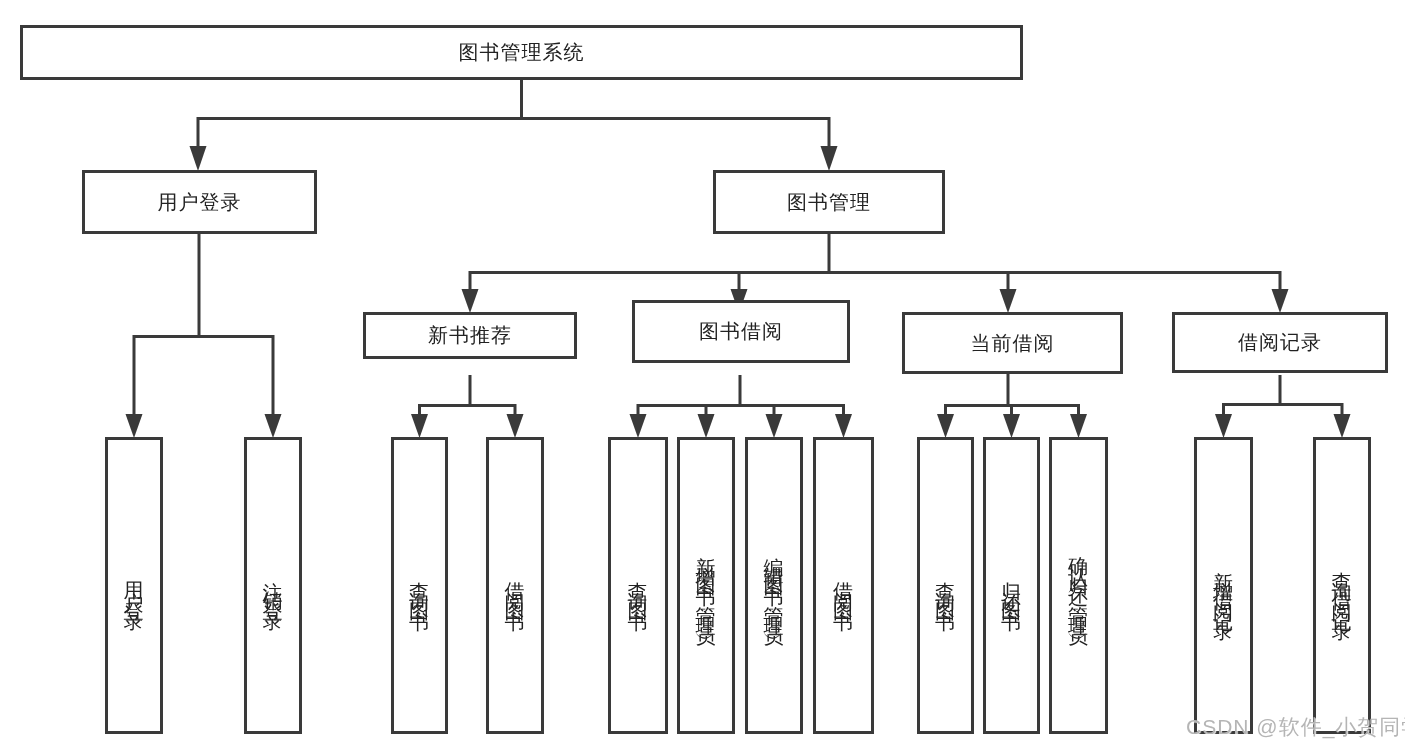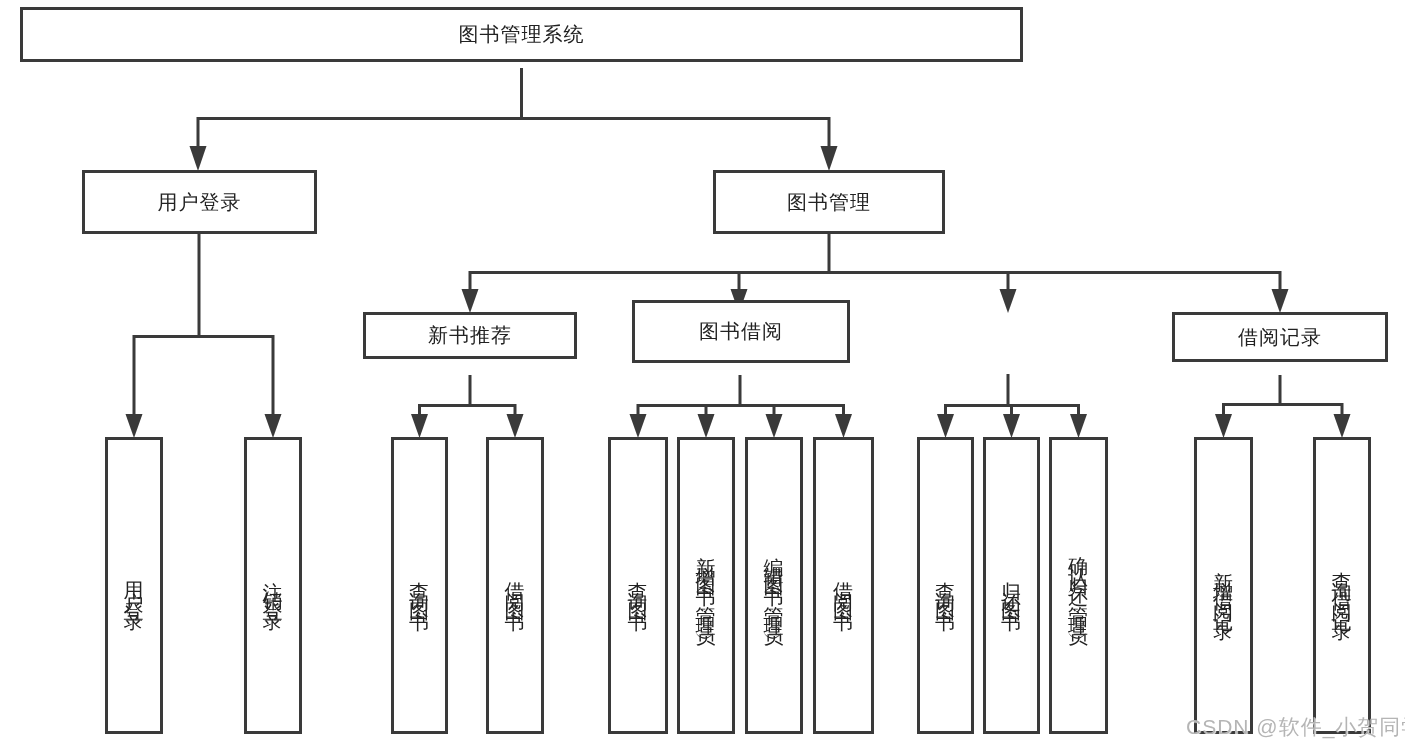--- a/index.html
+++ b/index.html
@@ -104,38 +104,41 @@
 
       <polygon points="937,414 954,414 945.5,438"></polygon>
       <polygon points="1003,414 1020,414 1011.5,438"></polygon>
       <polygon points="1070,414 1087,414 1078.5,438"></polygon>
 
       <polygon points="1215,414 1232,414 1223.5,438"></polygon>
       <polygon points="1333.5,414 1350.5,414 1342,438"></polygon>
     </g>
   </svg>
 
-  <div class="node" style="left:20px; top:7px; width:1003px; height:55px;">
+  <div class="node" style="left:20px; top:25px; width:1003px; height:55px;">
     <span>图书管理系统</span>
   </div>
 
   <div class="node" style="left:82px; top:170px; width:235px; height:64px;">
     <span>用户登录</span>
   </div>
   <div class="node" style="left:713px; top:170px; width:232px; height:64px;font-family:Liberation Serif, serif;">
     <span>图书管理</span>
   </div>
 
   <div class="node" style="left:363px; top:312px; width:214px; height:47px;">
     <span>新书推荐</span>
   </div>
   <div class="node" style="left:632px; top:300px; width:218px; height:63px;">
     <span>图书借阅</span>
   </div>
-  <div class="node" style="left:1172px; top:312px; width:216px; height:50px;">
+  <div class="node" style="left:902px; top:312px; width:221px; height:62px;">
+    <span>当前借阅</span>
+  </div>
+  <div class="node" style="left:1172px; top:312px; width:216px; height:61px;">
     <span>借阅记录</span>
   </div>
 
   <div class="node leaf" style="left:105px; width:58px;">
     <span class="vtext">用户登录</span>
   </div>
   <div class="node leaf" style="left:244px; width:58px;">
     <span class="vtext">注销登录</span>
   </div>
 

